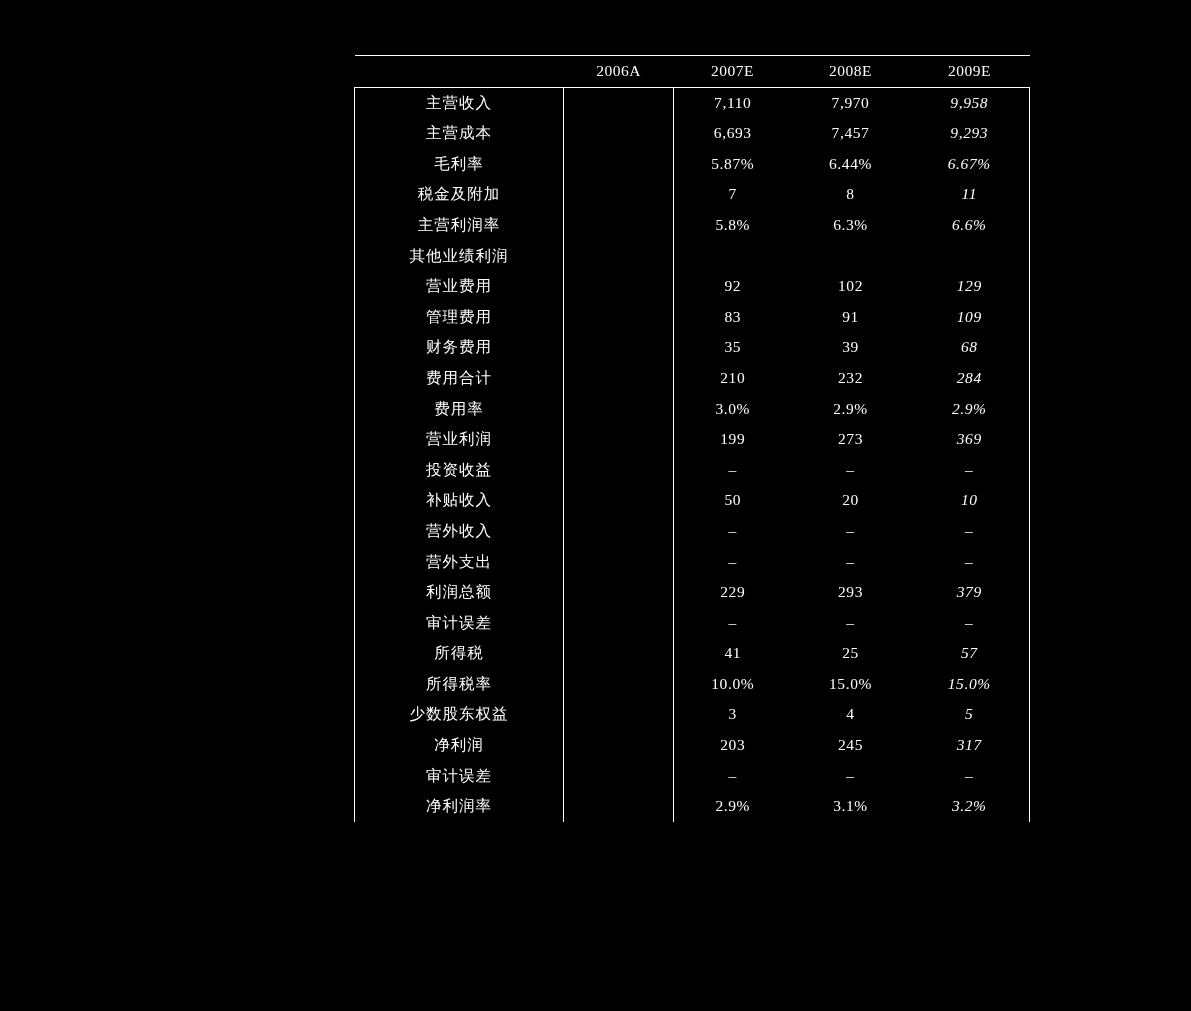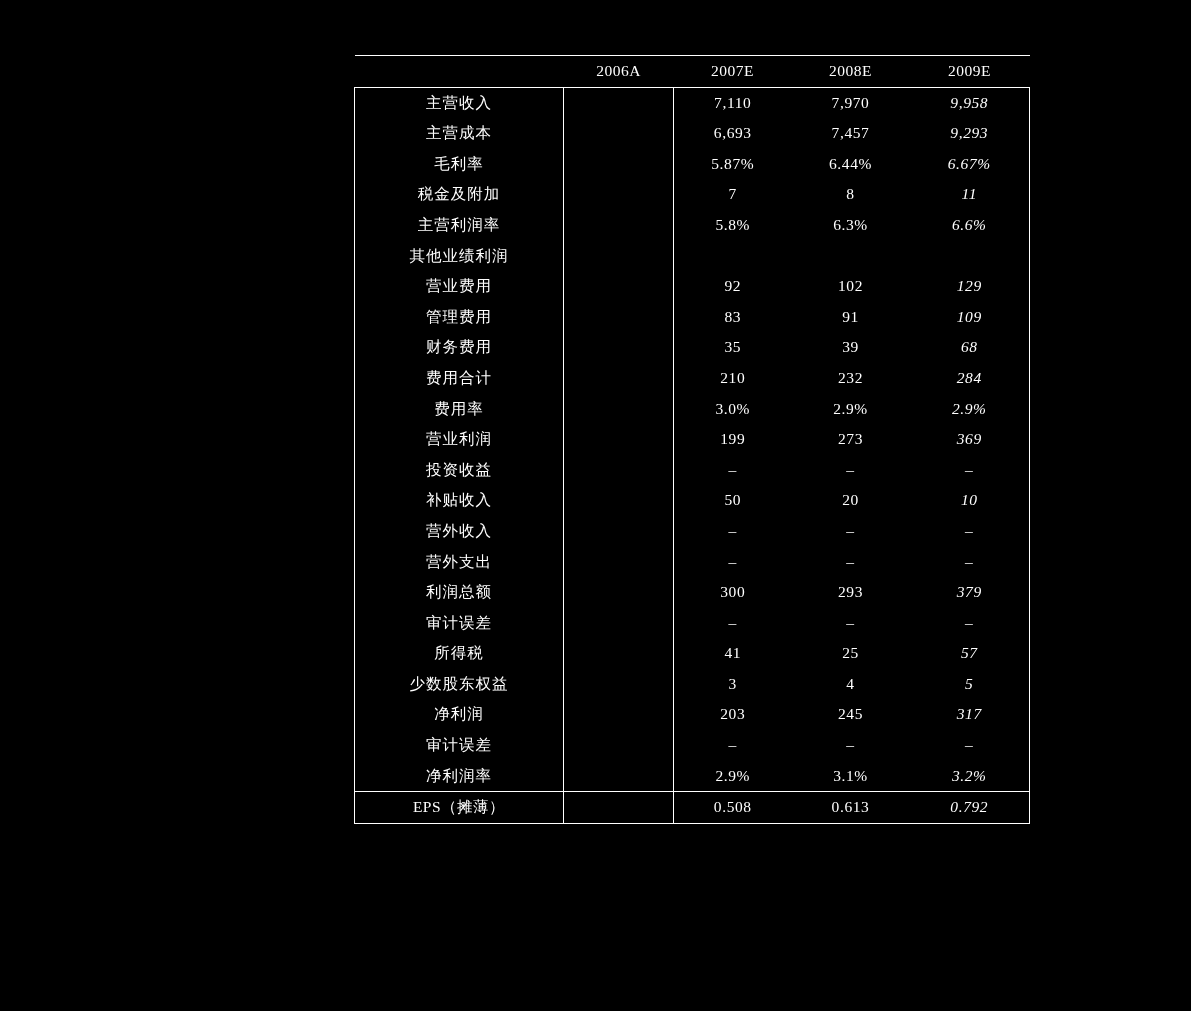--- a/index.html
+++ b/index.html
@@ -225,39 +225,46 @@
       <tr>
         <td class="label">营外支出</td>
         <td class="gap"></td>
         <td class="num">–</td>
         <td class="num">–</td>
         <td class="num last">–</td>
       </tr>
       <tr>
         <td class="label">利润总额</td>
         <td class="gap"></td>
-        <td class="num">300</td>
+        <td class="num">229</td>
         <td class="num">293</td>
         <td class="num last">379</td>
       </tr>
       <tr>
         <td class="label">审计误差</td>
         <td class="gap"></td>
         <td class="num">–</td>
         <td class="num">–</td>
         <td class="num last">–</td>
       </tr>
       <tr>
         <td class="label">所得税</td>
         <td class="gap"></td>
         <td class="num">41</td>
         <td class="num">25</td>
         <td class="num last">57</td>
       </tr>
       <tr>
+        <td class="label">所得税率</td>
+        <td class="gap"></td>
+        <td class="num">10.0%</td>
+        <td class="num">15.0%</td>
+        <td class="num last">15.0%</td>
+      </tr>
+      <tr>
         <td class="label">少数股东权益</td>
         <td class="gap"></td>
         <td class="num">3</td>
         <td class="num">4</td>
         <td class="num last">5</td>
       </tr>
       <tr>
         <td class="label">净利润</td>
         <td class="gap"></td>
         <td class="num">203</td>
@@ -271,22 +278,15 @@
         <td class="num">–</td>
         <td class="num last">–</td>
       </tr>
       <tr>
         <td class="label">净利润率</td>
         <td class="gap"></td>
         <td class="num">2.9%</td>
         <td class="num">3.1%</td>
         <td class="num last">3.2%</td>
       </tr>
-      <tr class="eps-row rule-mid rule-bottom">
-        <td class="label">EPS（摊薄）</td>
-        <td class="gap"></td>
-        <td class="num">0.508</td>
-        <td class="num">0.613</td>
-        <td class="num last">0.792</td>
-      </tr>
     </tbody>
   </table>
 </div>
 
 </body></html>

